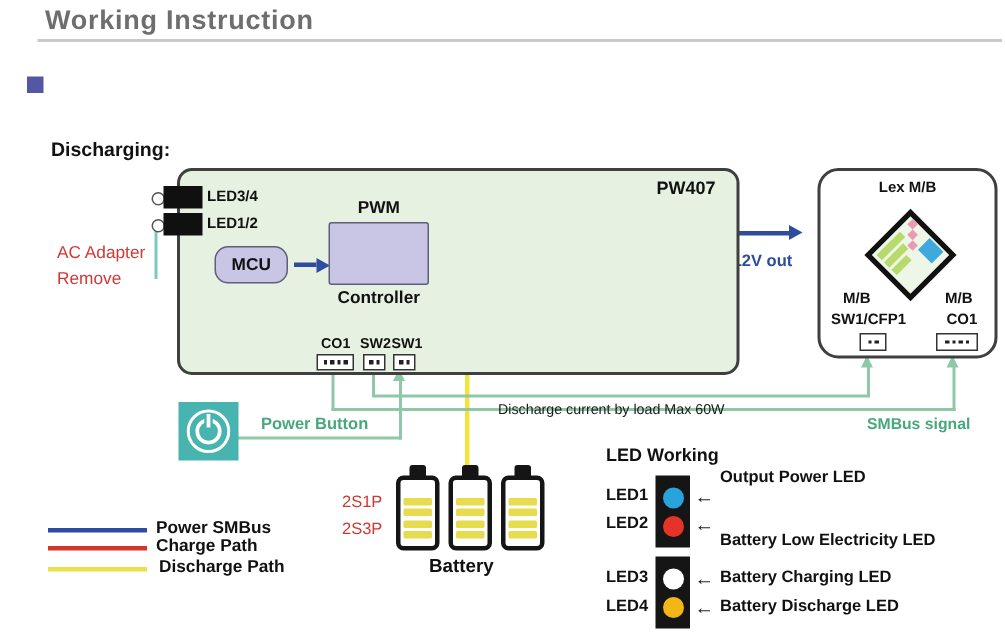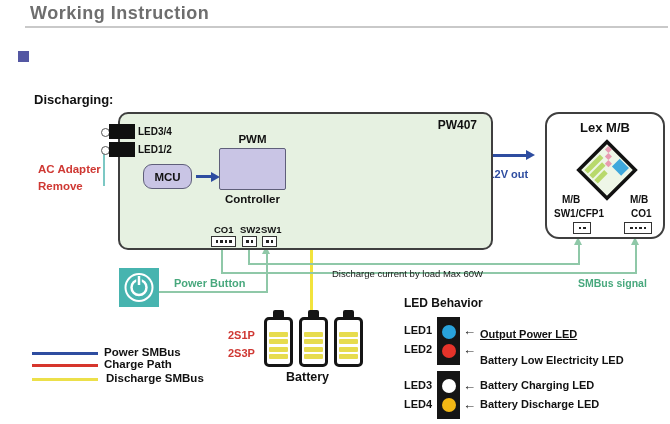--- a/index.html
+++ b/index.html
@@ -29,21 +29,21 @@
   .blue-line  { background:#2e4da0; }
   .yellow-line{ background:#f2e33c; }
   .green-line { background:#8fc8a8; }
 
   .arr-r-blue { width:0;height:0;border-top:5px solid transparent;border-bottom:5px solid transparent;border-left:9px solid #2e4da0; }
   .arr-l-yel  { width:0;height:0;border-top:6px solid transparent;border-bottom:6px solid transparent;border-right:10px solid #f2e33c; }
   .arr-r-yel  { width:0;height:0;border-top:6px solid transparent;border-bottom:6px solid transparent;border-left:10px solid #f2e33c; }
   .arr-u-grn  { width:0;height:0;border-left:4.5px solid transparent;border-right:4.5px solid transparent;border-bottom:8px solid #8fc8a8; }
 
   .green-text { color:#48a87d; font-weight:bold; }
-  .red-text   { color:#cf3833; font-weight:bold; }
+  .red-text   { color:#cf3833; font-weight:normal; }
   .blue-text  { color:#2e4da0; font-weight:bold; }
 
   .mbbox { background:#fff; border:2px solid #3f3f3f; border-radius:14px; }
 
   .battery { width:29px; height:50px; background:#fff; border:3px solid #151515; border-radius:5px;
              display:flex; flex-direction:column; justify-content:flex-end; align-items:center; padding:4px 0 5px; gap:2.5px; }
   .bbar { width:19px; height:5px; background:#e7dc4e; border-radius:1px; }
   .bcap { width:11px; height:8px; background:#151515; border-radius:2px 2px 0 0; }
 
   .ledcol { width:23px; height:48px; background:#151515; display:flex; flex-direction:column;
@@ -134,21 +134,21 @@
     <span class="dot"></span>
       <span class="dot"></span>
   </div>
   <div class="abs tinylabel" style="left:261px; top:224px; font-size:9.5px;">SW1</div>
   <div class="abs conn" style="left:262px; top:236px; width:15px; height:11px;">
     <span class="dot"></span>
       <span class="dot"></span>
   </div>
 
   <div class="abs mbbox" style="left:545px; top:112px; width:120px; height:127px;">
-    <div class="ctr bold" style="margin-top:6px; font-size:13px; color:#111;">Lex M/B</div>
+    <div class="ctr bold" style="margin-top:6px; font-size:10px; color:#111;">Lex M/B</div>
     <svg class="abs" style="left:26px; top:22px;" width="68" height="68" viewBox="0 0 68 68">
       <g transform="rotate(45 34 34)">
         <rect x="14" y="14" width="40" height="40" fill="#eef6e7" stroke="#111" stroke-width="3.5"></rect>
         <rect x="35" y="17" width="13" height="11" fill="#3fa8dc"></rect>
         <rect x="18" y="16" width="5" height="5" fill="#e89bb1"></rect>
         <rect x="23" y="21" width="5" height="5" fill="#e89bb1"></rect>
         <rect x="28" y="26" width="5" height="5" fill="#e89bb1"></rect>
         <rect x="18" y="28" width="5" height="22" fill="#b8d96b"></rect>
         <rect x="25" y="32" width="5" height="18" fill="#b8d96b"></rect>
         <rect x="32" y="36" width="5" height="14" fill="#b8d96b"></rect>
@@ -204,32 +204,32 @@
       <span class="bbar"></span>
       <span class="bbar"></span>
   </div>
   <div class="abs bold" style="left:286px; top:370px; font-size:12.5px; color:#111;">Battery</div>
 
   <div class="abs line" style="left: 32px; top: 352px; width: 66px; height: 2.5px; background-color: rgb(46, 77, 160);"></div>
   <div class="abs legend-label" style="left:104px; top:346px;">Power SMBus</div>
   <div class="abs line" style="left: 32px; top: 364px; width: 66px; height: 2.5px; background-color: rgb(214, 53, 44);"></div>
   <div class="abs legend-label" style="left:104px; top:358px;">Charge Path</div>
   <div class="abs line" style="left: 32px; top: 378px; width: 66px; height: 2.5px; background-color: rgb(236, 224, 74);"></div>
-  <div class="abs legend-label" style="left:106px; top:372px;">Discharge SMBus</div>
-
-  <div class="abs bold" style="left:404px; top:296px; font-size:12px; color:#111;">LED Behavior</div>
+  <div class="abs legend-label" style="left:106px; top:372px;">Discharge Path</div>
+
+  <div class="abs bold" style="left:404px; top:296px; font-size:12px; color:#111;">LED Working</div>
 
   <div class="abs ledname" style="left:404px; top:324px;">LED1</div>
   <div class="abs ledname" style="left:404px; top:343px;">LED2</div>
   <div class="abs ledcol" style="left:437px; top:317px;">
     <span class="ledball" style="background-color: rgb(41, 163, 220);"></span>
     <span class="ledball" style="background-color: rgb(230, 51, 42);"></span>
   </div>
   <div class="abs ledarrow" style="left:463px; top:323px;">←</div>
-  <div class="abs leddesc" style="left:480px; top:328px;text-decoration:underline;">Output Power LED</div>
+  <div class="abs leddesc" style="left:480px; top:312px;">Output Power LED</div>
   <div class="abs ledarrow" style="left:463px; top:342px;">←</div>
   <div class="abs leddesc" style="left:480px; top:354px;">Battery Low Electricity LED</div>
 
   <div class="abs ledname" style="left:404px; top:379px;">LED3</div>
   <div class="abs ledname" style="left:404px; top:398px;">LED4</div>
   <div class="abs ledcol" style="left:437px; top:371px;">
     <span class="ledball" style="background-color: rgb(255, 255, 255);"></span>
     <span class="ledball" style="background-color: rgb(242, 183, 21);"></span>
   </div>
   <div class="abs ledarrow" style="left:463px; top:378px;">←</div>

